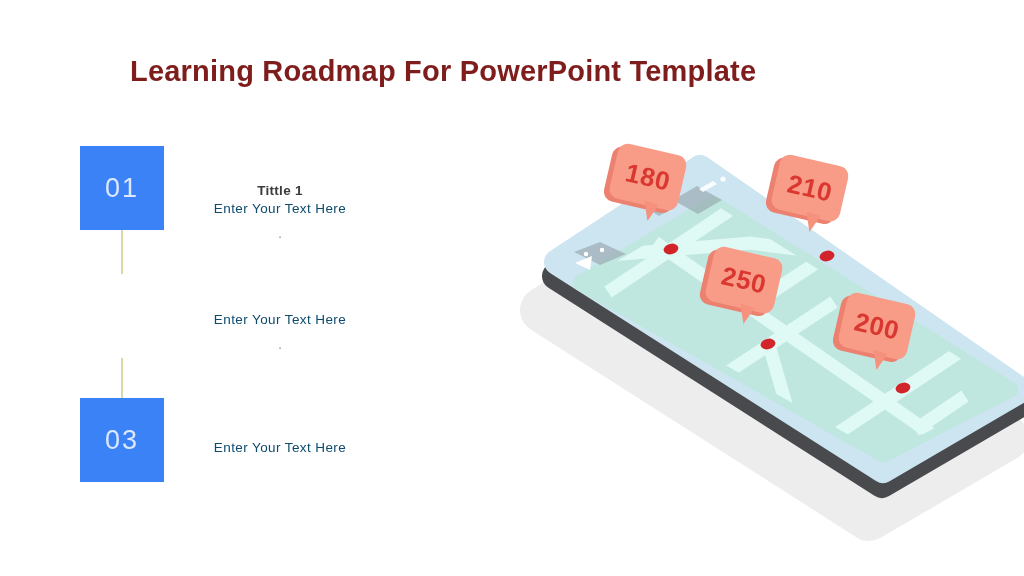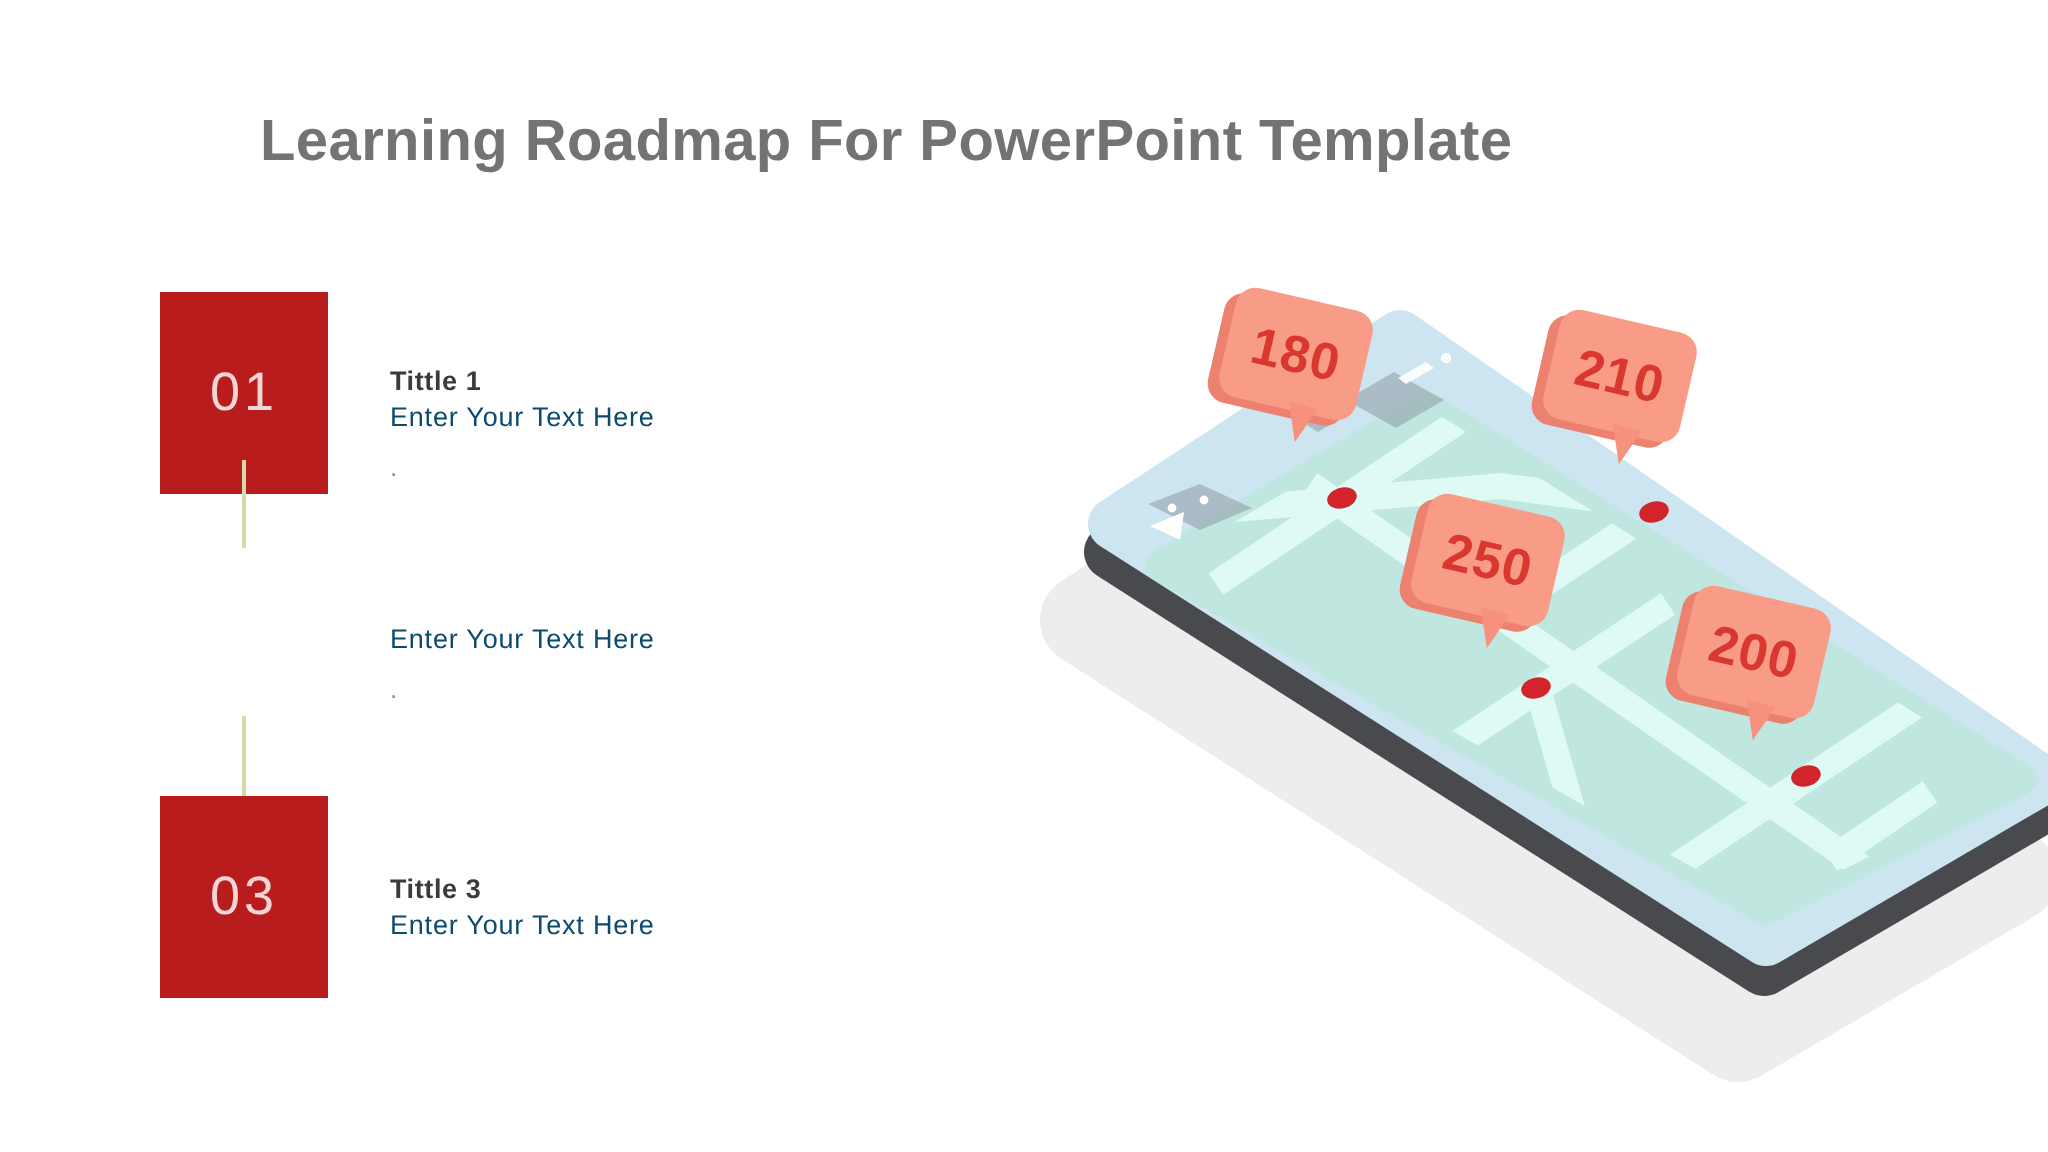--- a/index.html
+++ b/index.html
@@ -1,34 +1,34 @@
 <!DOCTYPE html>
 <html><head>
 <meta charset="utf-8">
 <style>
   html,body{margin:0;padding:0;background:#ffffff;}
   body{font-family:"Liberation Sans", sans-serif;}
   .slide{position:relative;width:1024px;height:576px;background:#ffffff;overflow:hidden;}
 
   .main-title{
     position:absolute;left:130px;top:36px;width:760px;
-    font-size:29px;font-weight:700;color:#737373;letter-spacing:0.2px;
+    font-size:29px;font-weight:700;color:#7f1d1d;letter-spacing:0.2px;
   }
 
   
   .step-box{
-    position:absolute;left:80px;width:84px;height:101px;background:#b91c1c;
+    position:absolute;left:80px;width:84px;height:84px;background:#3b82f6;
     display:flex;align-items:center;justify-content:center;
   }
   .step-box.s1{top:146px}.step-box.s2{top:274px}.step-box.s3{top:398px}
   .step-num{font-size:27px;color:rgba(255,255,255,0.82);letter-spacing:2px;font-weight:400;}
   .connector{position:absolute;left:121px;width:2px;background:#d8d8a8;}
   .connector.c1{top:230px;height:44px}.connector.c2{top:358px;height:40px}
 
-  .step-text{position:absolute;left:195px;width:170px;}
+  .step-text{position:absolute;left:195px;width:170px;text-align:center;}
   .step-text.t1{top:183px}.step-text.t2{top:309px}.step-text.t3{top:437px}
   .step-title{font-size:13.5px;font-weight:700;color:#3b3b3b;letter-spacing:0.3px;}
   .step-body{font-size:13.5px;color:#0c4a6e;letter-spacing:0.4px;margin-top:3px;}
   .step-note{font-size:13px;color:#8d8d8d;margin-top:10px;min-height:14px;}
 
   
   .phone-svg{position:absolute;left:0;top:0;}
 
   
   .pin{
@@ -66,21 +66,20 @@
   <div class="step-text t1">
     <div class="step-title">Tittle 1</div>
     <div class="step-body">Enter Your Text Here</div>
     <div class="step-note">.</div>
   </div>
   <div class="step-text t2">
     <div class="step-body">Enter Your Text Here</div>
     <div class="step-note">.</div>
   </div>
   <div class="step-text t3">
-    <div class="step-title">Tittle 3</div>
     <div class="step-body">Enter Your Text Here</div>
     <div class="step-note"></div>
   </div>
 
   <svg class="phone-svg" width="1024" height="576" viewBox="0 0 1024 576">
     <defs>
       <clipPath id="mapclip">
         <polygon points="713.6,203.8 1010.3,389.6 883.3,454.6 580.5,282.8"></polygon>
       </clipPath>
     </defs>

